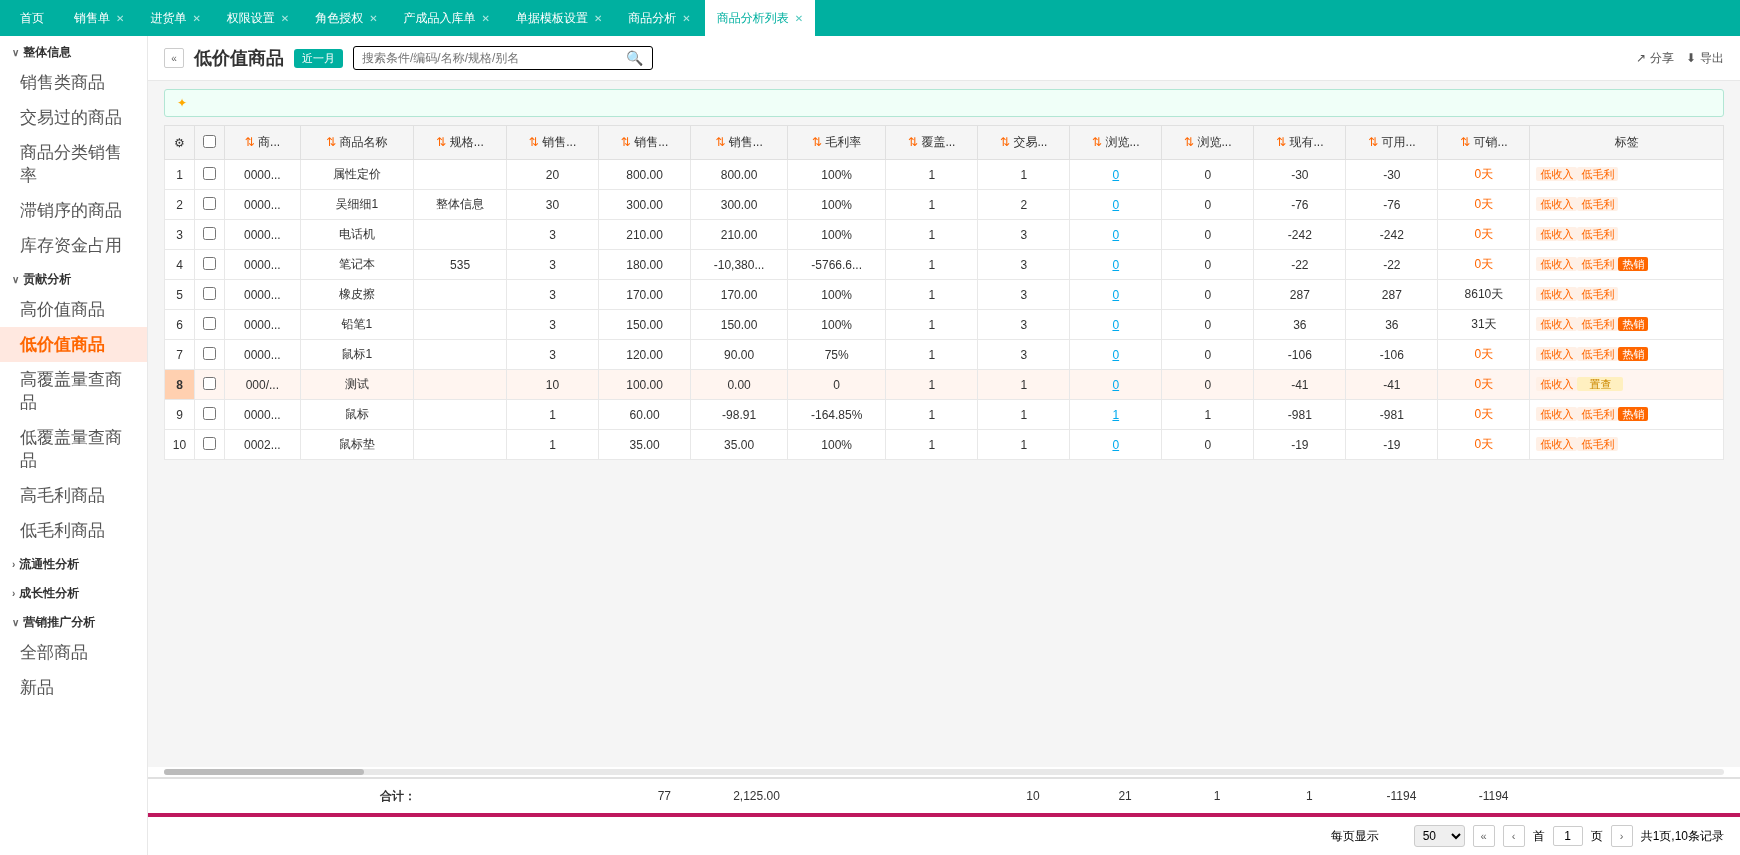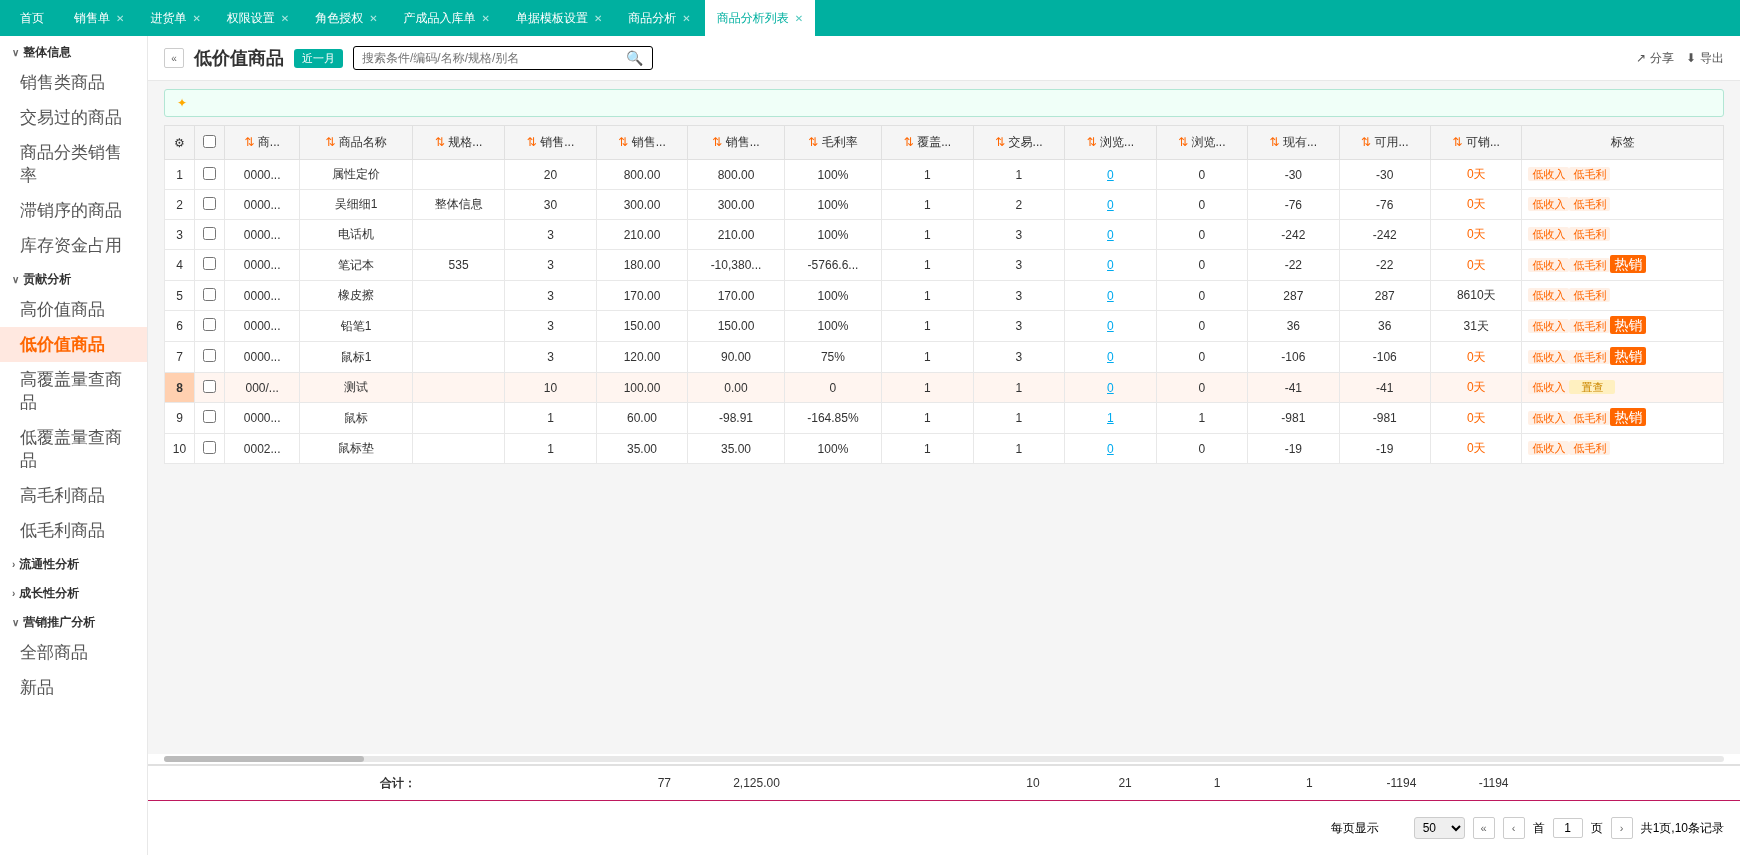--- a/index.html
+++ b/index.html
@@ -190,21 +190,21 @@
       border-radius: 2px;
       margin-right: 0;
       font-size: 11px;
     }
     .tag-hot {
       background: #ff6600;
       color: #fff;
       padding: 1px 4px;
       border-radius: 2px;
       margin-right: 2px;
-      font-size: 14px;
+      font-size: 11px;
     }
     .tag-warn {
       background: #fff0c0;
       color: #cc8800;
       padding: 1px 12px;
       border-radius: 2px;
       font-size: 11px;
       font-family: Liberation Serif, serif;
     }
     .link-style { color: #00aaee; text-decoration: underline; cursor: pointer; }
@@ -235,22 +235,22 @@
     .total-cell {
       flex: 1;
       text-align: center;
       color: #333;
       padding: 2px 4px;
     }
 
     
     .pagination {
       background: #fff;
-      border-top: 1px solid #be185d;
-      padding: 16px 16px;
+      border-top: 4px solid #be185d;
+      padding: 8px 16px;
       display: flex;
       align-items: center;
       justify-content: flex-end;
       gap: 8px;
     }
     .page-size-select {
       border: 1px solid #ccc;
       border-radius: 3px;
       padding: 2px 4px;
       font-size: 12px;

